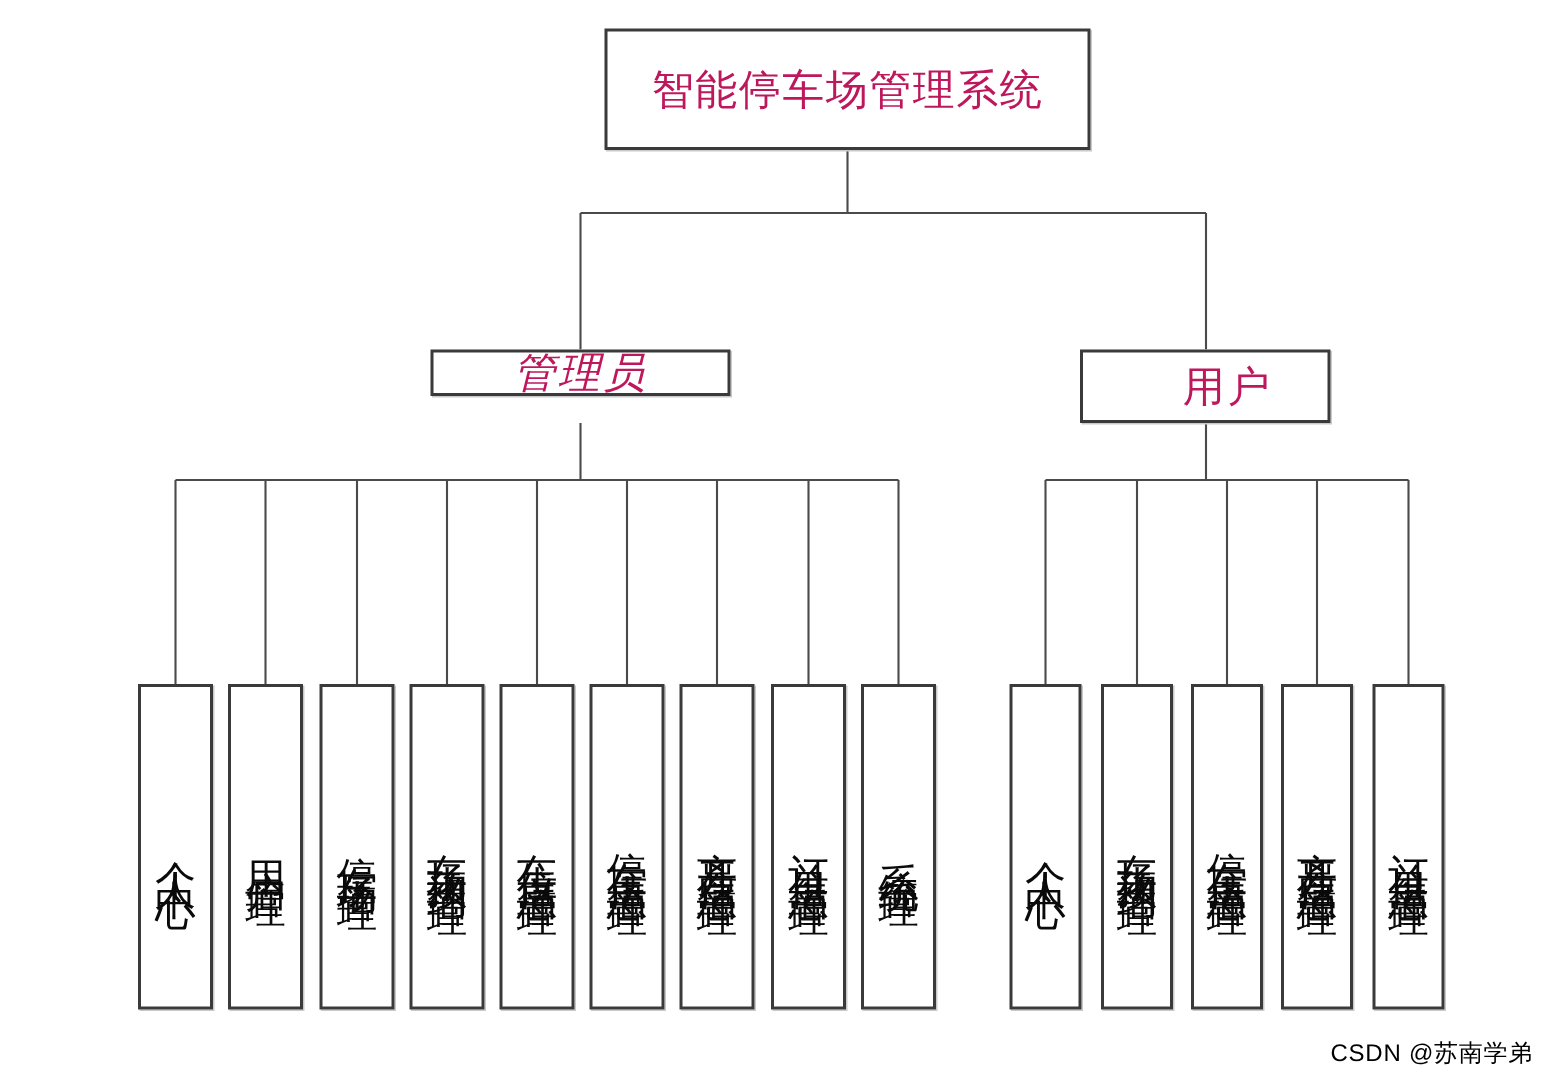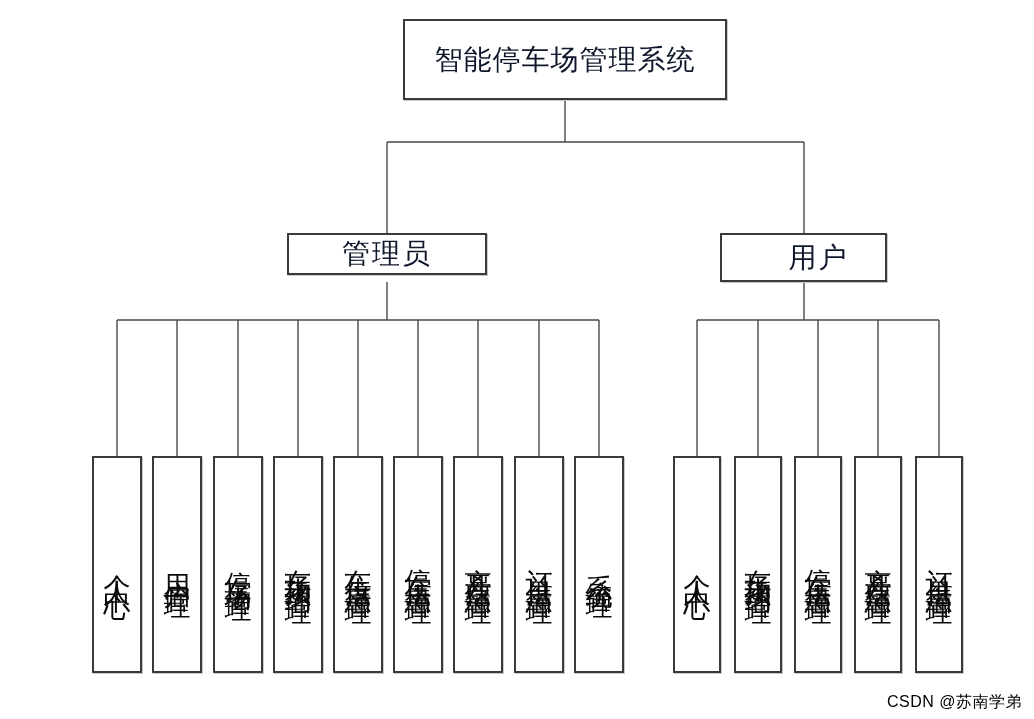--- a/index.html
+++ b/index.html
@@ -25,25 +25,25 @@
   .box {
     position: absolute;
     background: #ffffff;
     border: 2px solid #3a3a3a;
     box-shadow: 1px 1px 0 #c9c9c9;
     box-sizing: border-box;
     display: flex;
     align-items: center;
     justify-content: center;
     font-size: 28px;
-    color: #0f172a;
+    color: #be185d;
     white-space: nowrap;
   }
   .root-box  { left: 403px; top: 19px;  width: 324px; height: 81px; letter-spacing: 1px; }
-  .admin-box { left: 287px; top: 233px; width: 200px; height: 42px; letter-spacing: 2px; }
+  .admin-box { left: 287px; top: 233px; width: 200px; height: 31px; letter-spacing: 2px; font-style: italic; }
   .user-box  { left: 720px; top: 233px; width: 167px; height: 49px; letter-spacing: 2px; padding-left: 30px; }
   .leaf {
     position: absolute;
     top: 456px;
     height: 217px;
     background: #ffffff;
     border: 2px solid #3a3a3a;
     box-shadow: 1px 1px 0 #c9c9c9;
     box-sizing: border-box;
     writing-mode: vertical-rl;

